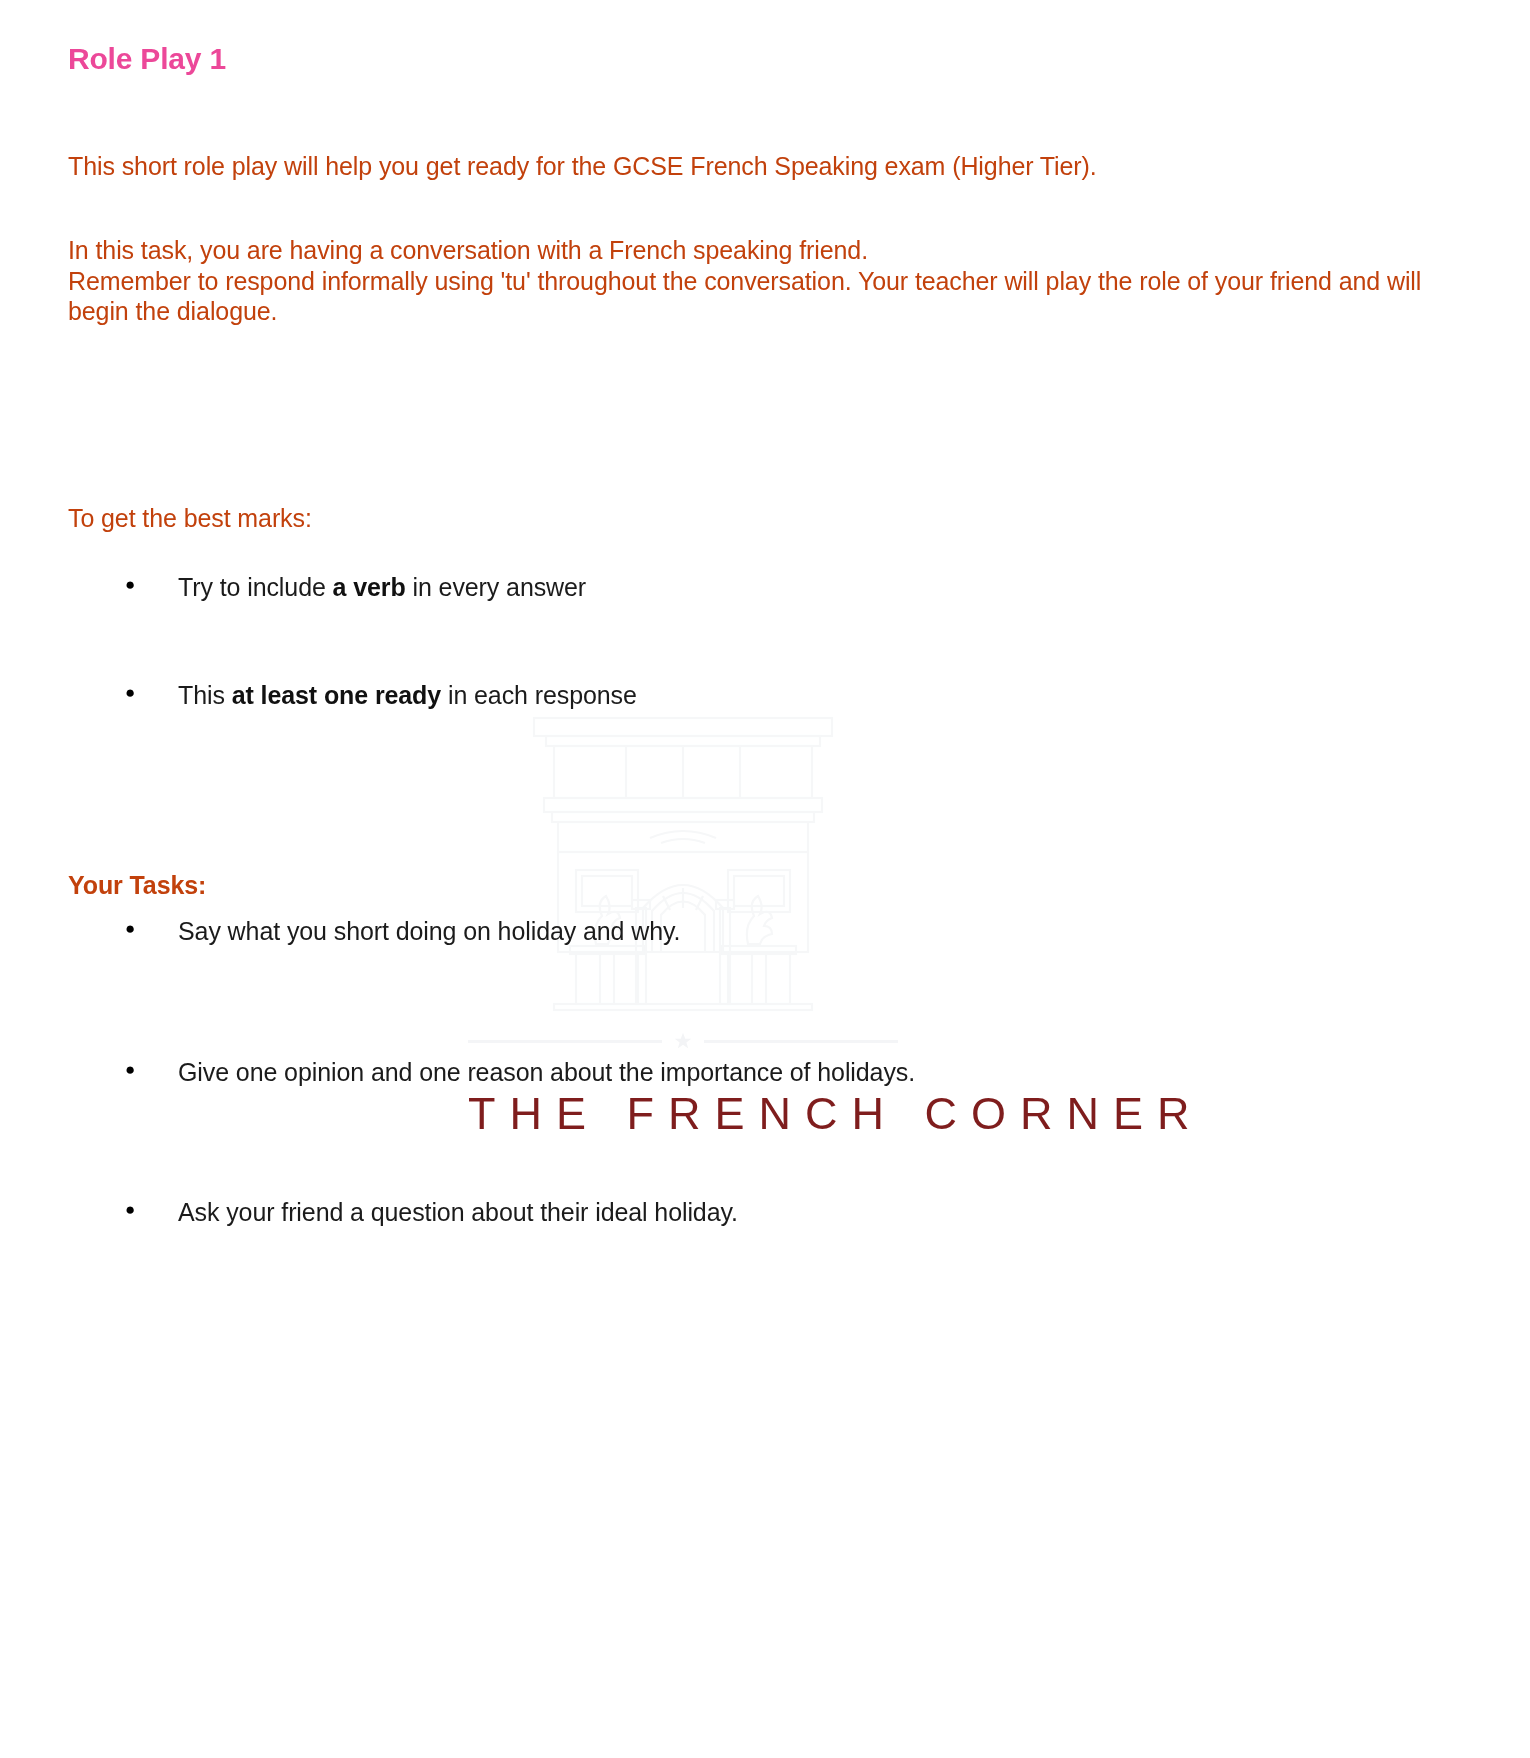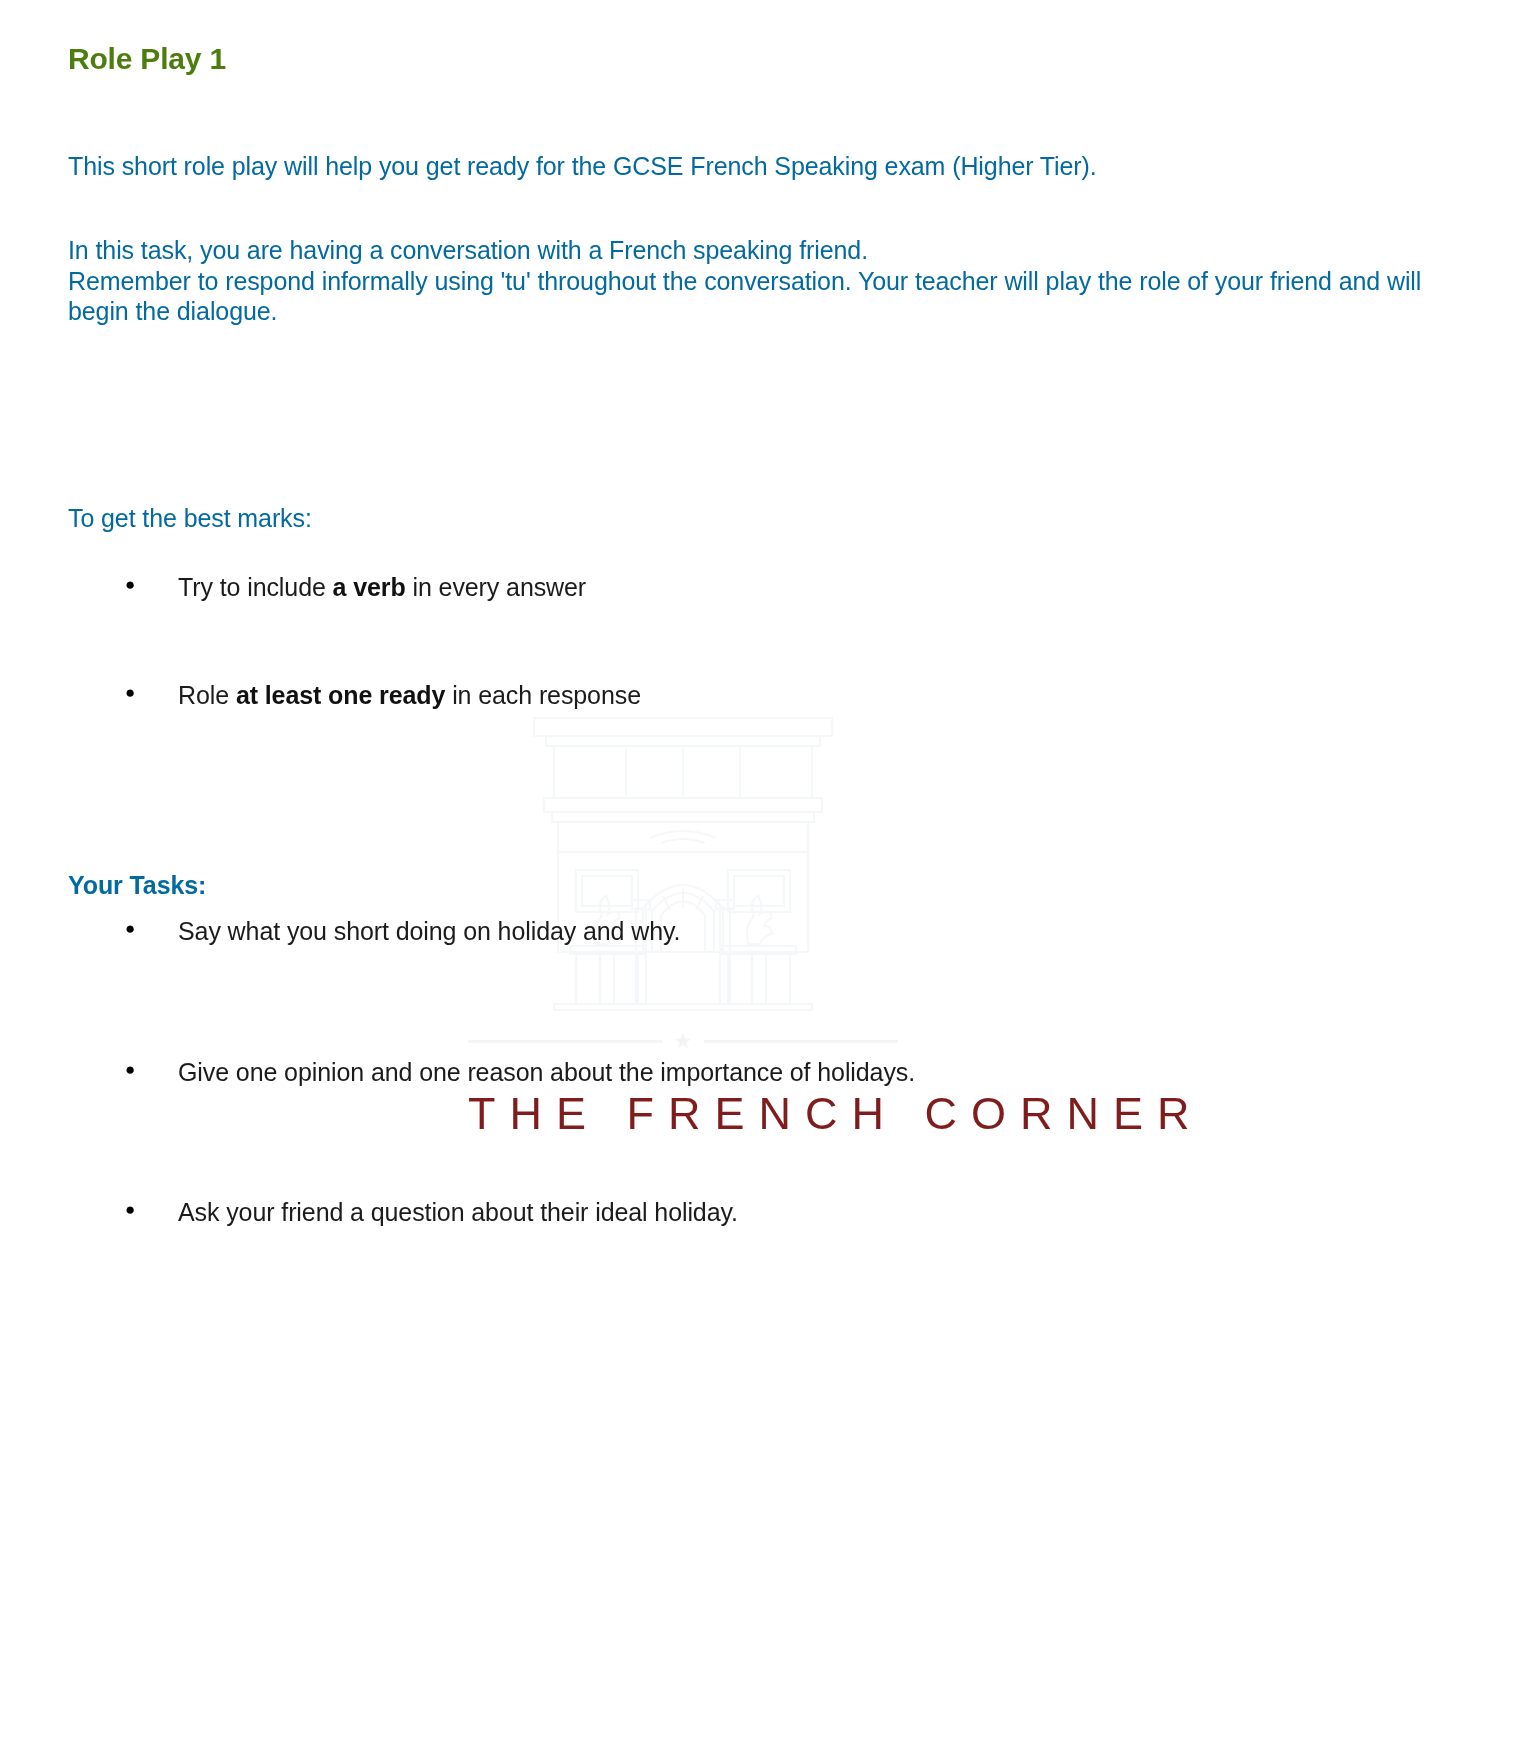--- a/index.html
+++ b/index.html
@@ -74,28 +74,28 @@
     z-index: 2;
     padding: 0;
   }
   #page-title {
     position: absolute;
     left: 68px;
     top: 22px;
     font-size: 30px;
     font-weight: bold;
     letter-spacing: -0.2px;
-    color: #4d7c0f;
+    color: #ec4899;
   }
   .para {
     position: absolute;
     left: 68px;
     font-size: 25px;
     line-height: 1.22;
-    color: #0369a1;
+    color: #c2410c;
     letter-spacing: -0.1px;
   }
   #intro-para      { top: 126px; width: 1420px; }
   #task-para       { top: 210px; width: 1420px; }
   #marks-heading   { top: 478px; width: 900px; }
   #tasks-heading   { top: 845px; width: 900px; font-weight: bold; }
 
   ul.bullets {
     position: absolute;
     left: 0;
@@ -209,21 +209,21 @@
     <span>Remember to respond informally using 'tu' throughout the conversation. Your teacher will play the role of your friend and will begin the dialogue.</span>
   </p>
 
   <p class="para" id="marks-heading">To get the best marks:</p>
 
   <ul class="bullets" id="marks-list">
     <li>
       <span>Try to include </span><b>a verb</b><span> in every answer</span>
     </li>
     <li>
-      <span>Role </span><b>at least one ready</b><span> in each response</span>
+      <span>This </span><b>at least one ready</b><span> in each response</span>
     </li>
   </ul>
 
   <p class="para" id="tasks-heading">Your Tasks:</p>
 
   <ul class="bullets" id="tasks-list">
     <li>Say what you short doing on holiday and why.</li>
     <li>Give one opinion and one reason about the importance of holidays.</li>
     <li>Ask your friend a question about their ideal holiday.</li>
   </ul>

